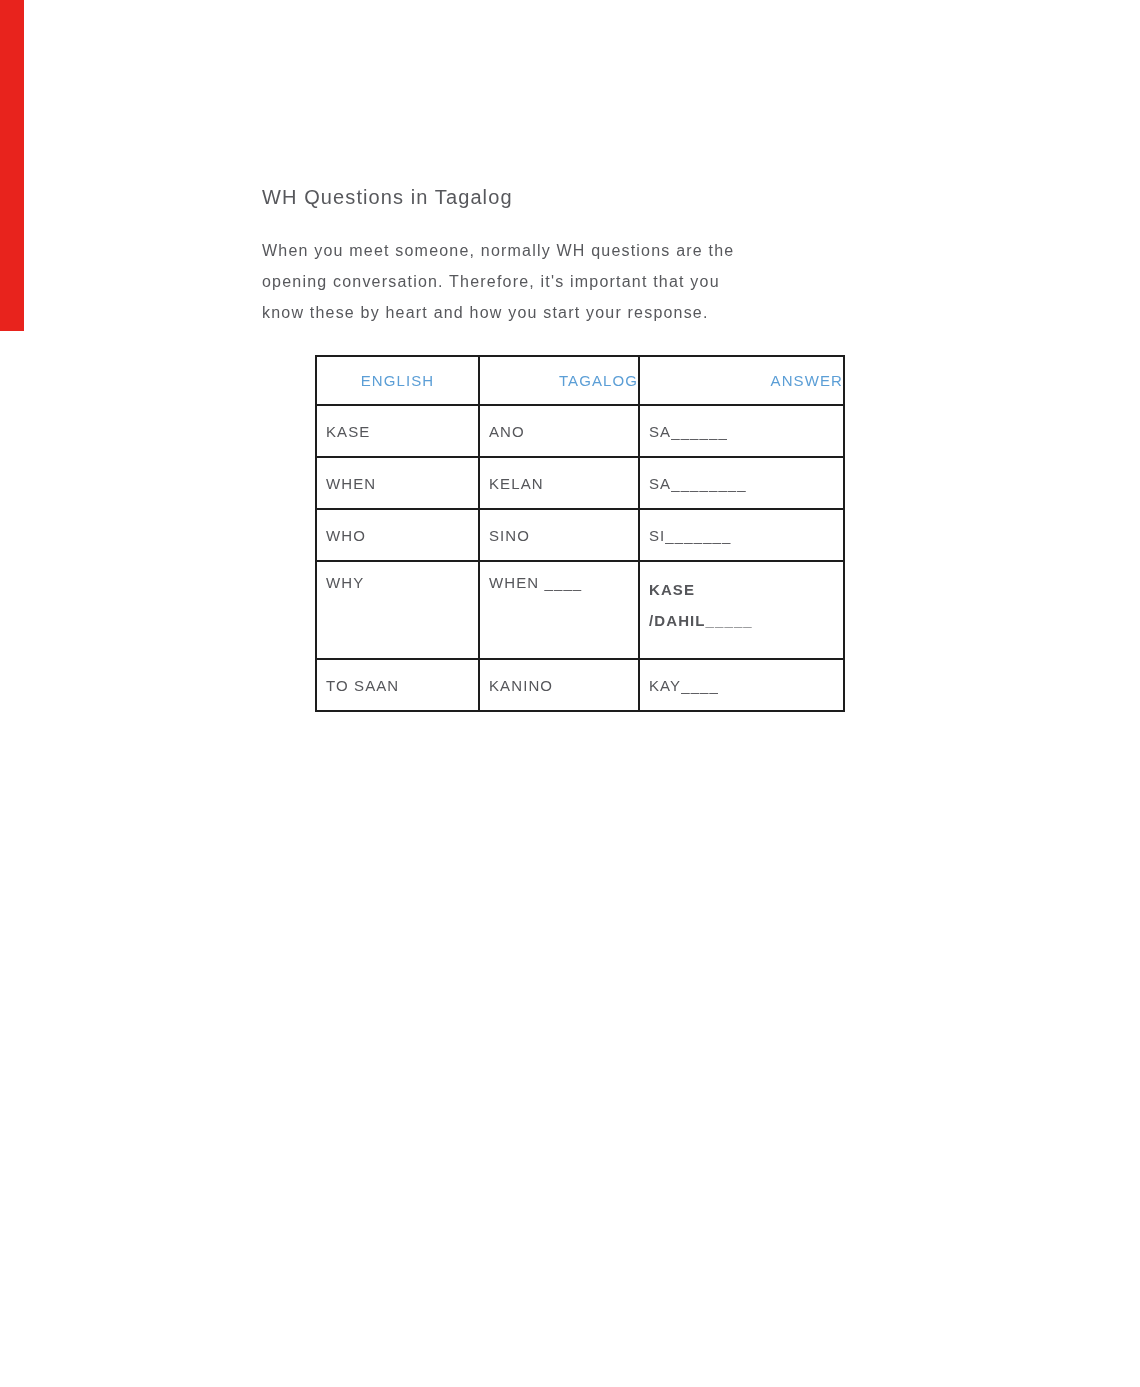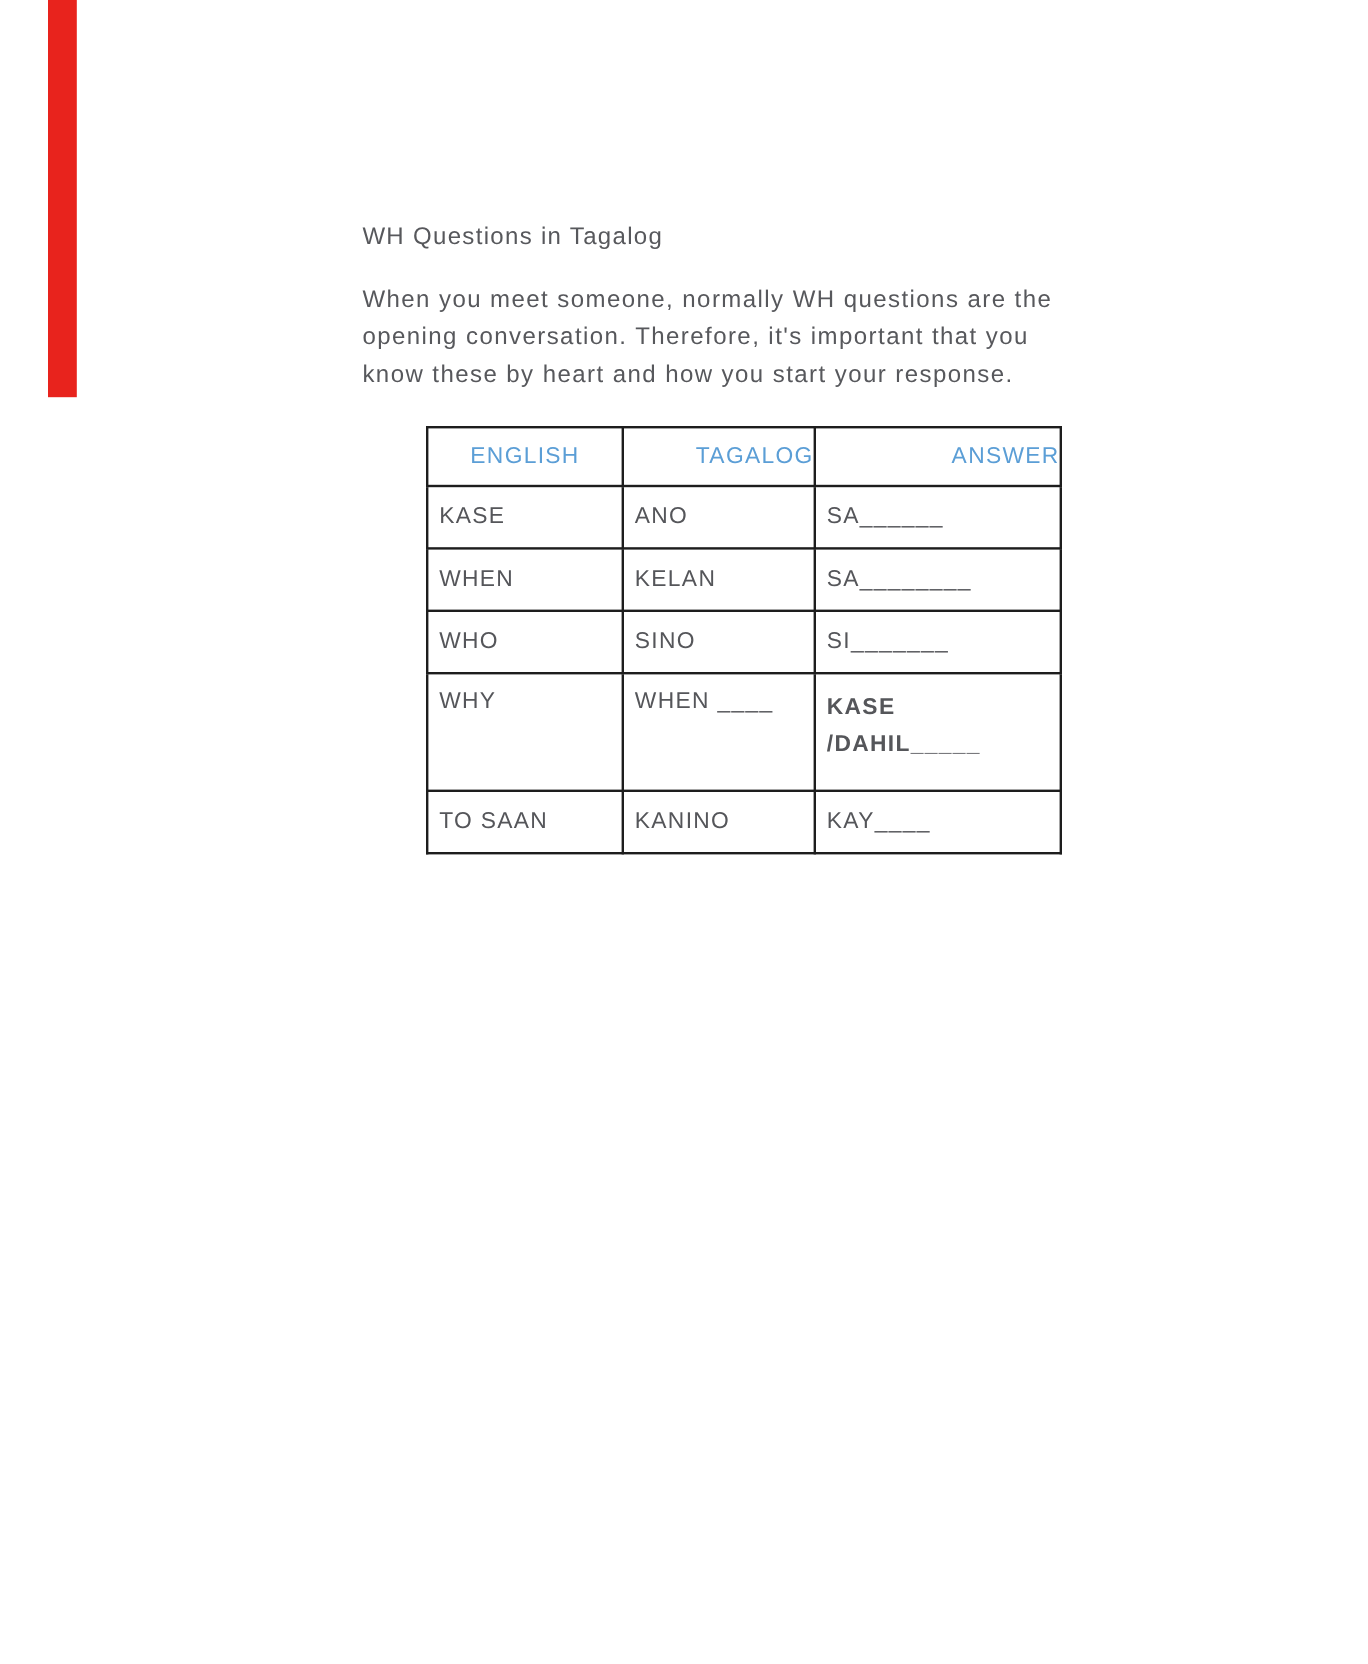--- a/index.html
+++ b/index.html
@@ -12,21 +12,20 @@
     height: 1387px;
     position: relative;
     overflow: hidden;
     font-family: "Liberation Sans", "DejaVu Sans", sans-serif;
     color: #55565a;
   }
   .page {
     position: absolute;
     inset: 0;
     background: #ffffff;
-    margin-left: 40px;
   }
   .red-strip {
     position: absolute;
     left: 0;
     top: 0;
     width: 24px;
     height: 331px;
     background: #e8231d;
   }
   .doc-title {
@@ -35,36 +34,36 @@
     top: 186px;
     font-size: 20px;
     letter-spacing: 1.1px;
     color: #57585c;
     white-space: nowrap;
   }
   .doc-paragraph {
     position: absolute;
     left: 262px;
     top: 235px;
-    font-size: 20px;
+    font-size: 16px;
     line-height: 31px;
     letter-spacing: 1.2px;
     color: #57585c;
   }
   .doc-paragraph .pline {
     white-space: nowrap;
   }
   .wh-table {
     position: absolute;
     left: 315px;
     top: 355px;
     border-collapse: collapse;
     table-layout: fixed;
     width: 528px;
-    font-size: 19px;
+    font-size: 15px;
     letter-spacing: 1.1px;
     color: #55565a;
   }
   .wh-table col.c1 { width: 163px; }
   .wh-table col.c2 { width: 160px; }
   .wh-table col.c3 { width: 205px; }
   .wh-table th, .wh-table td {
     border: 2px solid #1d1d1d;
     padding: 0 0 0 9px;
     font-weight: normal;

